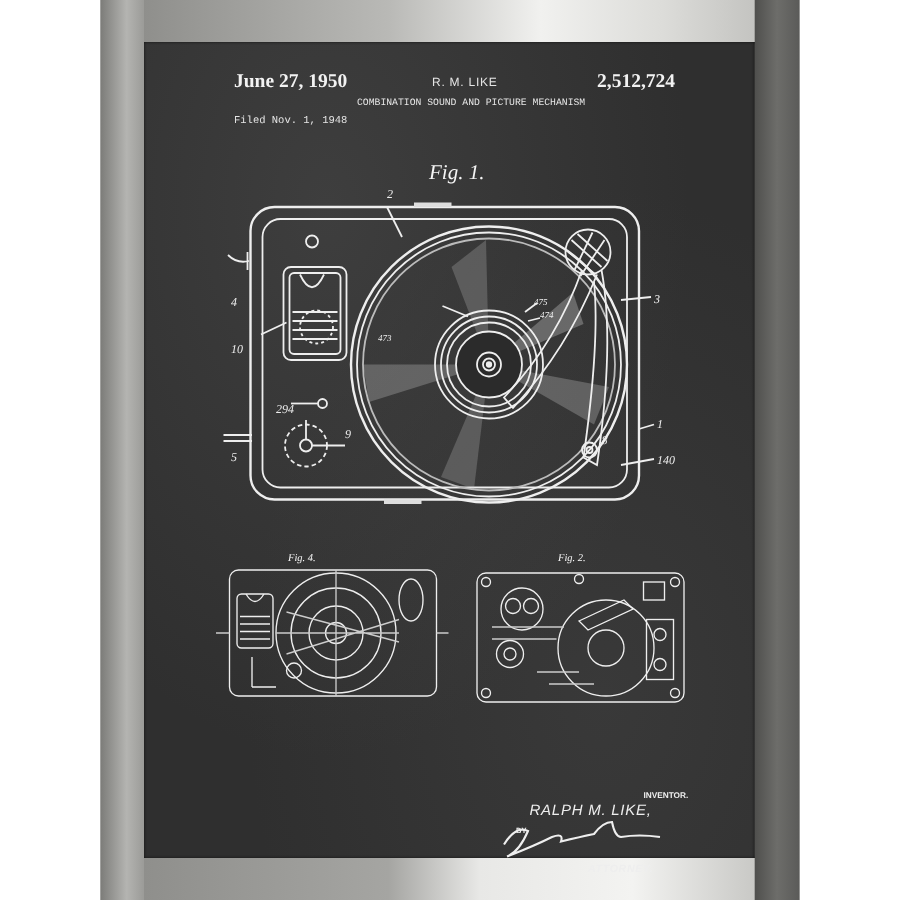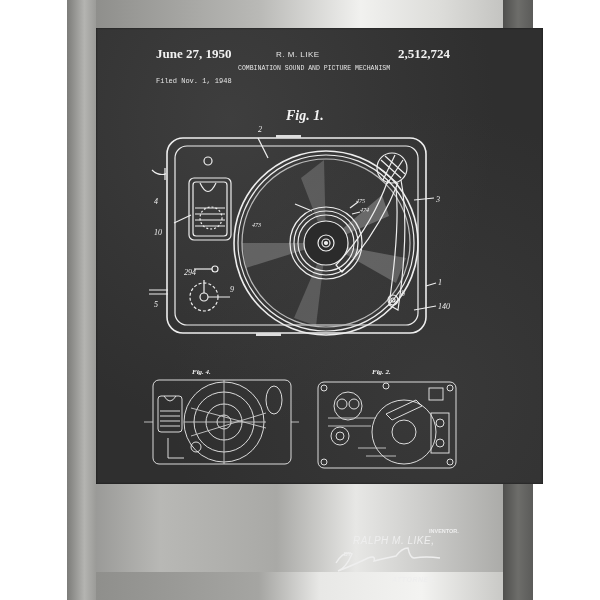--- a/index.html
+++ b/index.html
@@ -12,37 +12,36 @@
   .frame-left { position: absolute; left: 0; top: 0; width: 29px; height: 600px;
     background: linear-gradient(90deg, #7c7c79, #b4b4b1 60%, #9b9b98); }
   .frame-right { position: absolute; right: 0; top: 0; width: 30px; height: 600px;
     background: linear-gradient(90deg, #4f4f4d, #6d6d6a 50%, #5b5b59); }
   .frame-top { position: absolute; left: 29px; top: 0; right: 30px; height: 28px;
     background: linear-gradient(90deg, #8f8f8c 0%, #b9b9b6 40%, #f1f1ef 65%, #dcdcd9 85%, #c4c4c1 100%); }
   .frame-bottom { position: absolute; left: 29px; bottom: 0; right: 30px; height: 28px;
     background: linear-gradient(90deg, #8f8f8c 0%, #a5a5a2 40%, #e8e8e6 55%, #f3f3f1 80%, #c9c9c6 100%); }
 
   .board {
-    position: absolute; left: 96px; top: 28px; width: 407px; height: 456px;
+    position: absolute; left: 96px; top: 28px; width: 407px; height: 544px;
     background:
       radial-gradient(ellipse at 30% 20%, rgba(90,90,90,0.35), transparent 60%),
       radial-gradient(ellipse at 75% 80%, rgba(80,80,80,0.3), transparent 55%),
       #2f2f2f;
     color: #eeeeee;
     box-shadow: inset 0 0 2px #111;
-    padding-left: 40px;
   }
   .hdr-date, .hdr-num { position: absolute; top: 18px; font-weight: bold; font-size: 13px; color: #f2f2f2; }
   .hdr-date { left: 60px; }
   .hdr-num { left: 302px; }
-  .hdr-inventor { position: absolute; top: 22px; left: 180px; font-family: "Liberation Sans", sans-serif; font-size: 8px; color: #e5e5e5; letter-spacing: 0.5px; }
+  .hdr-inventor { position: absolute; top: 22px; left: 192px; font-family: "Liberation Sans", sans-serif; font-size: 8px; color: #e5e5e5; letter-spacing: 0.5px; }
   .hdr-title { position: absolute; top: 37px; left: 142px; font-family: "Liberation Mono", monospace; font-size: 6.5px; color: #e5e5e5; }
   .hdr-filed { position: absolute; top: 49px; left: 60px; font-family: Liberation Mono, monospace; font-size: 7px; color: #e5e5e5; }
 
-  .fig-label { position: absolute; font-style: italic; font-weight: bold; color: #f5f5f5; }
+  .fig-label { position: absolute; font-style: italic; font-weight: normal; color: #f5f5f5; }
   .fig1 { left: 190px; top: 80px; font-size: 14px; }
   .fig4 { left: 96px; top: 340px; font-size: 7px; }
   .fig2 { left: 276px; top: 340px; font-size: 7px; }
 
   svg.drawing { position: absolute; left: 0; top: 0; }
 
   .sig-inventor-label { position: absolute; left: 333px; top: 500px; font-family: "Liberation Sans", sans-serif; font-size: 5.5px; font-weight: bold; }
   .sig-inventor { position: absolute; left: 257px; top: 507px; font-family: "Liberation Sans", sans-serif; font-size: 10px; font-weight: normal; font-style: italic; letter-spacing: 0.5px; }
   .sig-by { position: absolute; left: 248px; top: 523px; font-family: "Liberation Sans", sans-serif; font-size: 5px; font-weight: bold; }
   .sig-attorney { position: absolute; left: 296px; top: 548px; font-family: "Liberation Sans", sans-serif; font-size: 7px; font-weight: bold; font-style: italic; letter-spacing: 0.5px; }

